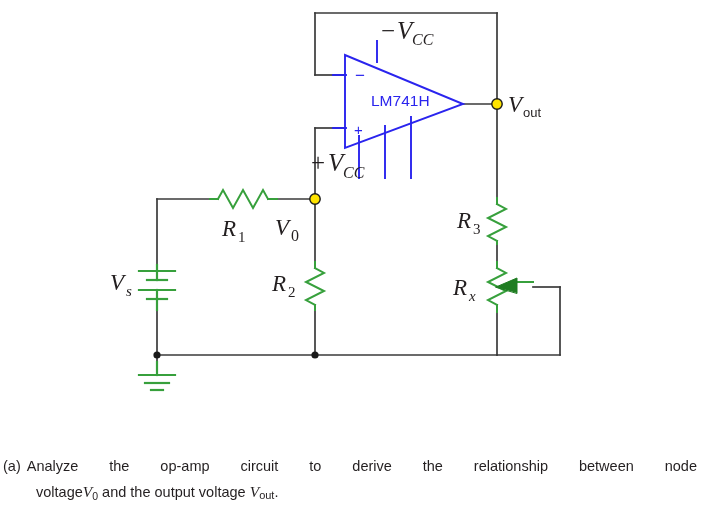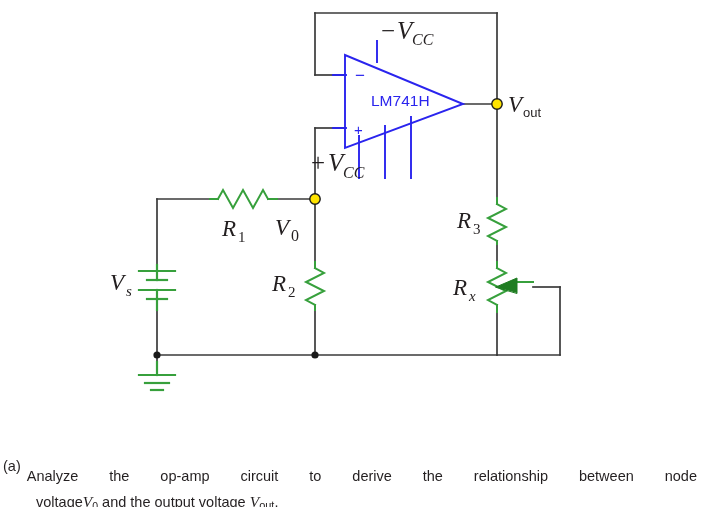--- a/index.html
+++ b/index.html
@@ -41,21 +41,20 @@
   }
   .caption-marker {
     flex: 0 0 auto;
     padding-left: 3px;
     padding-right: 6px;
     white-space: nowrap;
   }
   .caption-body {
     flex: 1 1 auto;
     padding-right: 12px;
-    margin-top: 10px;
   }
   .caption-line-1 {
     text-align: justify;
     text-align-last: justify;
     margin: 0;
   }
   .caption-line-2 {
     text-align: left;
     margin: 3px;
     padding-left: 33px;

